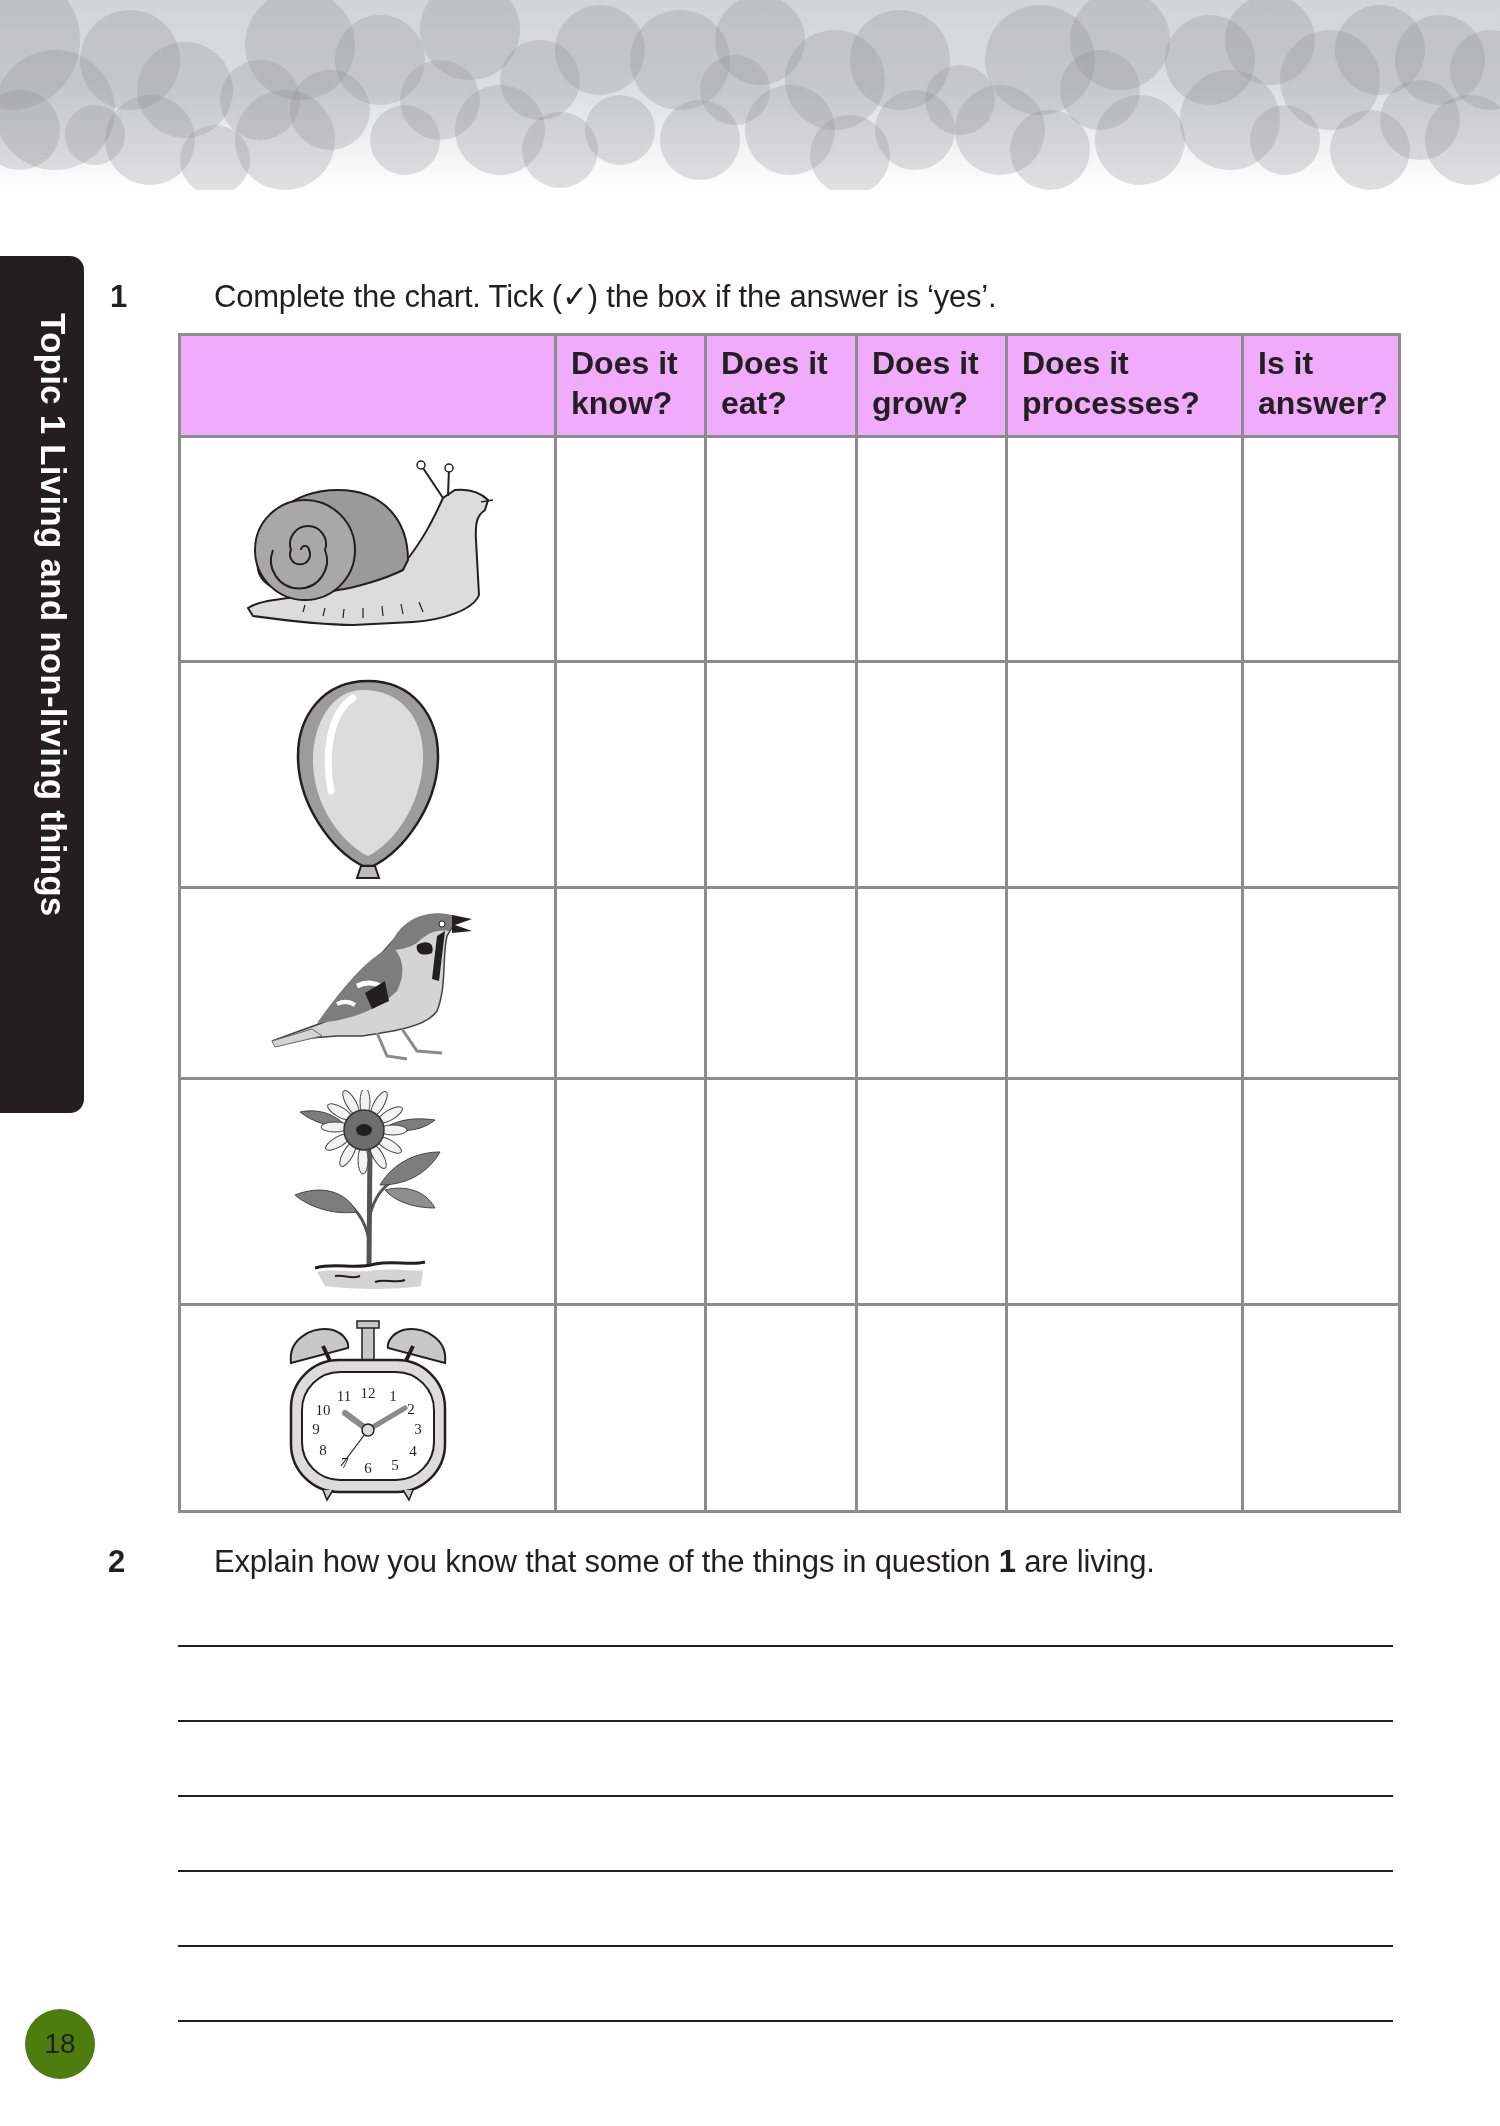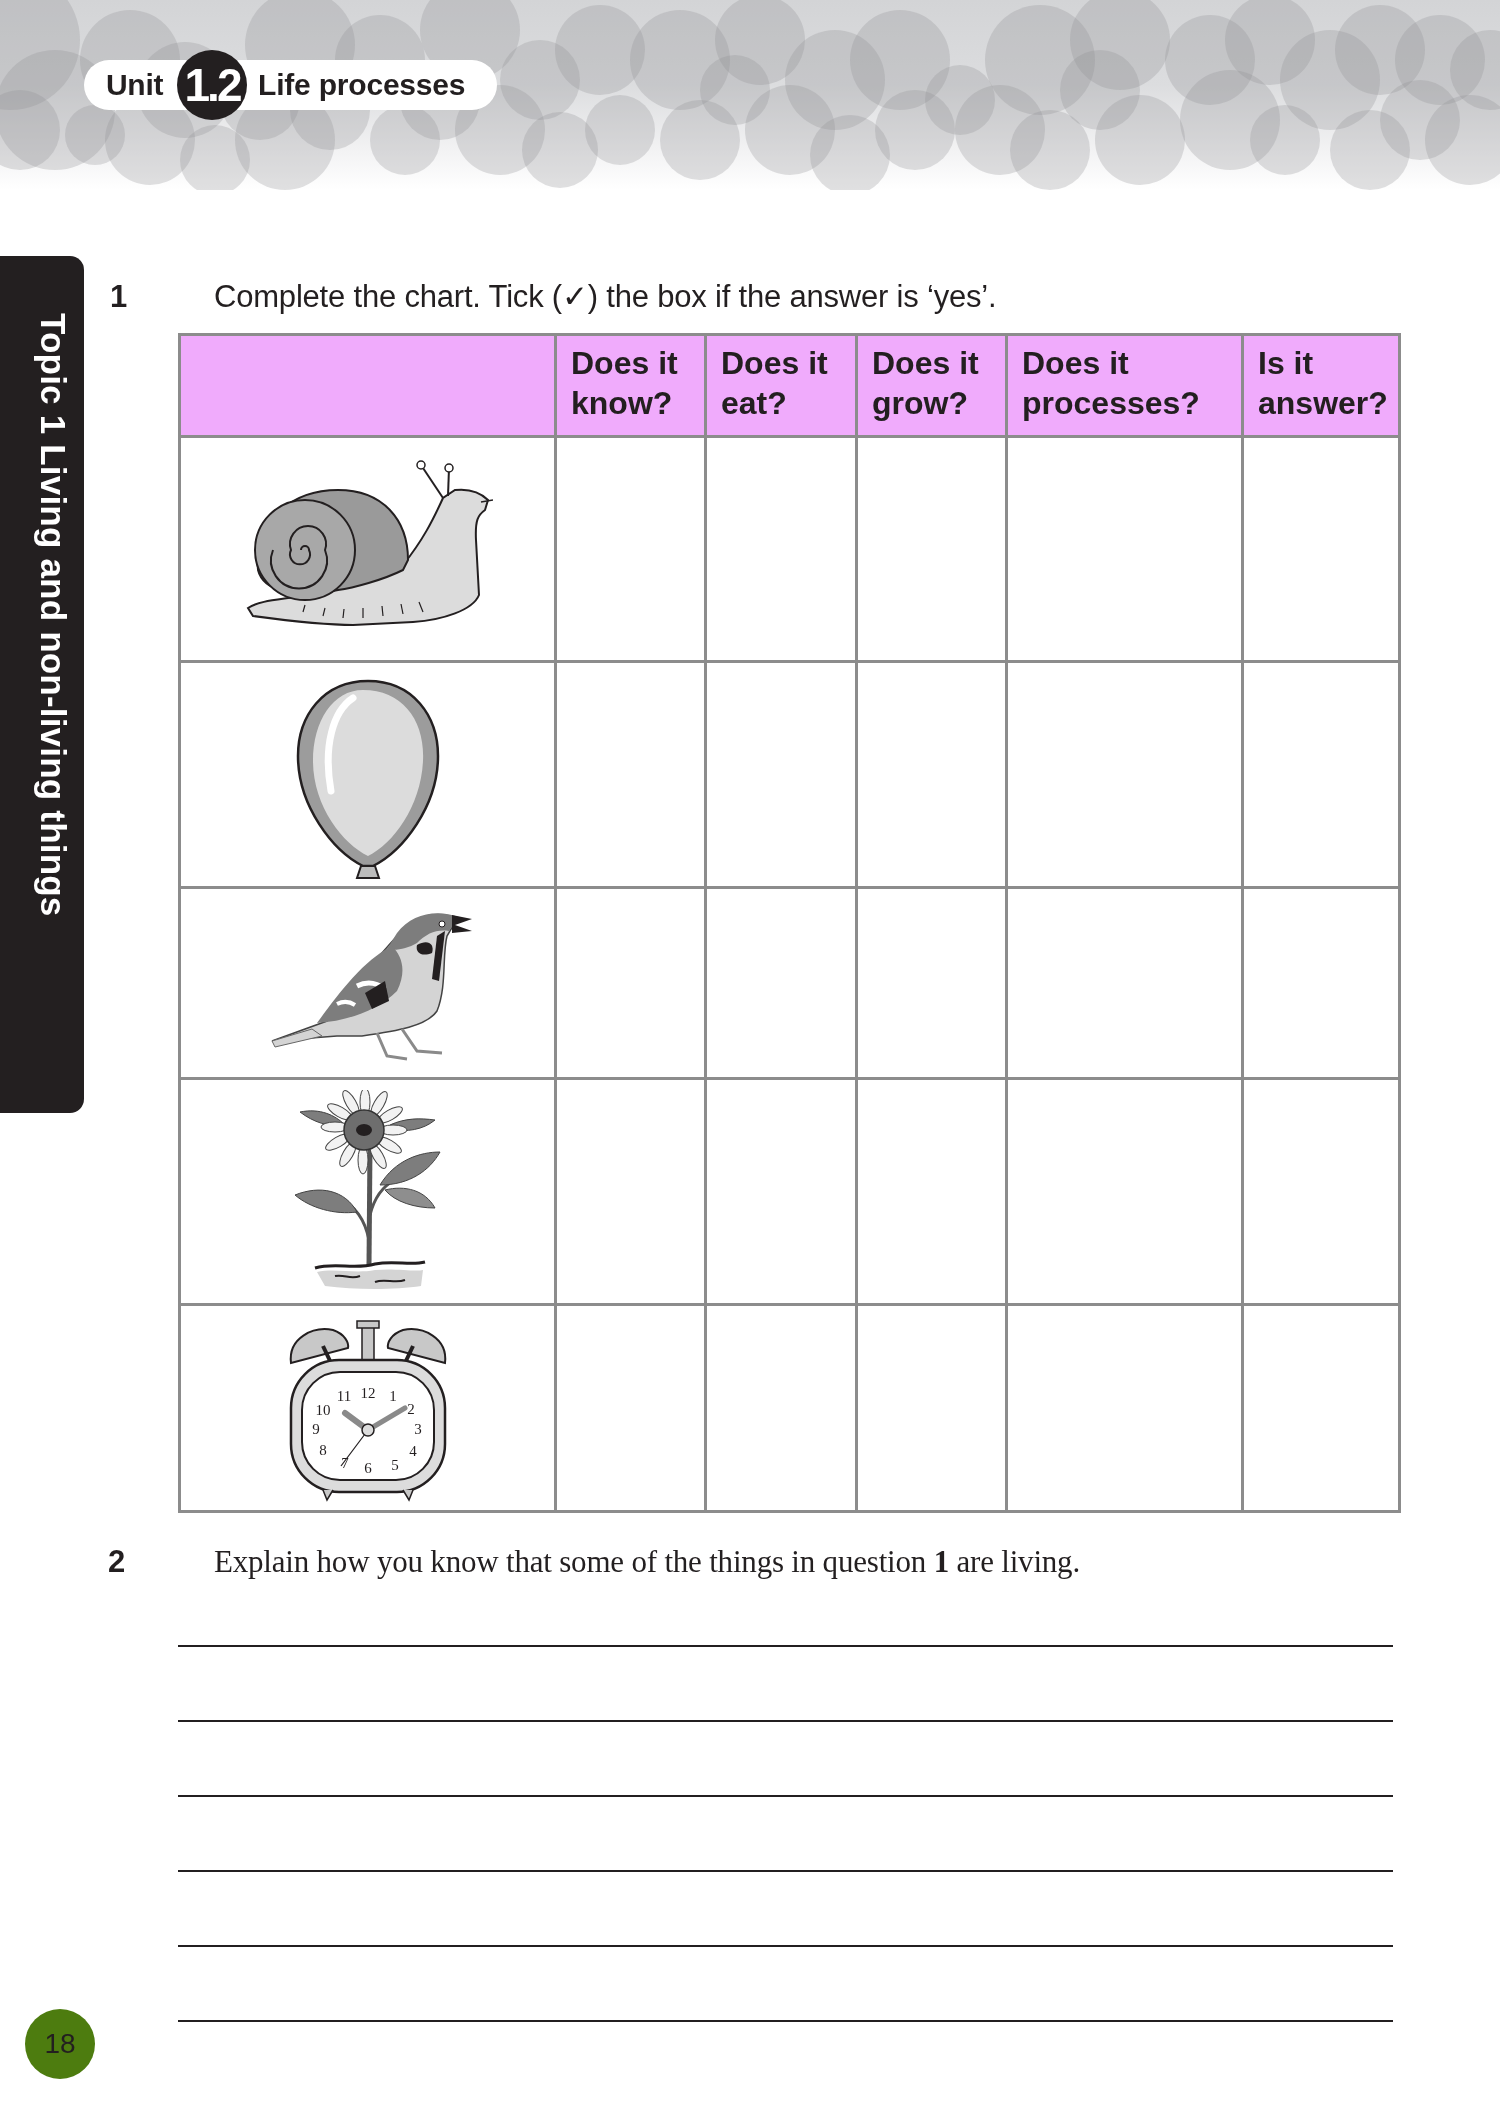--- a/index.html
+++ b/index.html
@@ -103,25 +103,20 @@
         <circle cx="1285" cy="140" r="35"></circle>
         <circle cx="1330" cy="80" r="50"></circle>
       <circle cx="1370" cy="150" r="40"></circle>
         <circle cx="1380" cy="50" r="45"></circle>
         <circle cx="1420" cy="120" r="40"></circle>
       <circle cx="1440" cy="60" r="45"></circle>
         <circle cx="1470" cy="140" r="45"></circle>
         <circle cx="1490" cy="70" r="40"></circle>
     </g>
   </svg>
-  <div class="unit-pill">
-    <span class="unit-word">Unit</span>
-    <span class="unit-badge">1.2</span>
-    <span class="unit-title">Life processes</span>
-  </div>
 </div>
 
 <div class="side-tab">
   <div class="side-tab-text">Topic 1 Living and non-living things</div>
 </div>
 
 <div class="q-num" style="left:110px; top:280px;">1</div>
 <div class="q-text" style="left:178px; top:280px;">Complete the chart. Tick (✓) the box if the answer is ‘yes’.</div>
 
 <table class="chart">
@@ -305,21 +300,21 @@
     <td class="tick"></td>
     <td class="tick"></td>
     <td class="tick"></td>
     <td class="tick"></td>
     <td class="tick"></td>
   </tr>
 </tbody>
   </table>
 
 <div class="q-num" style="left:108px; top:1545px;">2</div>
-<div class="q-text" style="left:178px; top:1545px;font-family:Liberation Serif, serif;"><span>Explain how you know that some of the things in question </span><b>1</b><span> are living.</span></div>
+<div class="q-text" style="left:178px; top:1545px;"><span>Explain how you know that some of the things in question </span><b>1</b><span> are living.</span></div>
 
 <div class="answer-line" style="top:1645px;"></div>
 <div class="answer-line" style="top:1720px;"></div>
 <div class="answer-line" style="top:1795px;"></div>
 <div class="answer-line" style="top:1870px;"></div>
 <div class="answer-line" style="top:1945px;"></div>
 <div class="answer-line" style="top:2020px;"></div>
 
 <div class="page-num">18</div>
 

